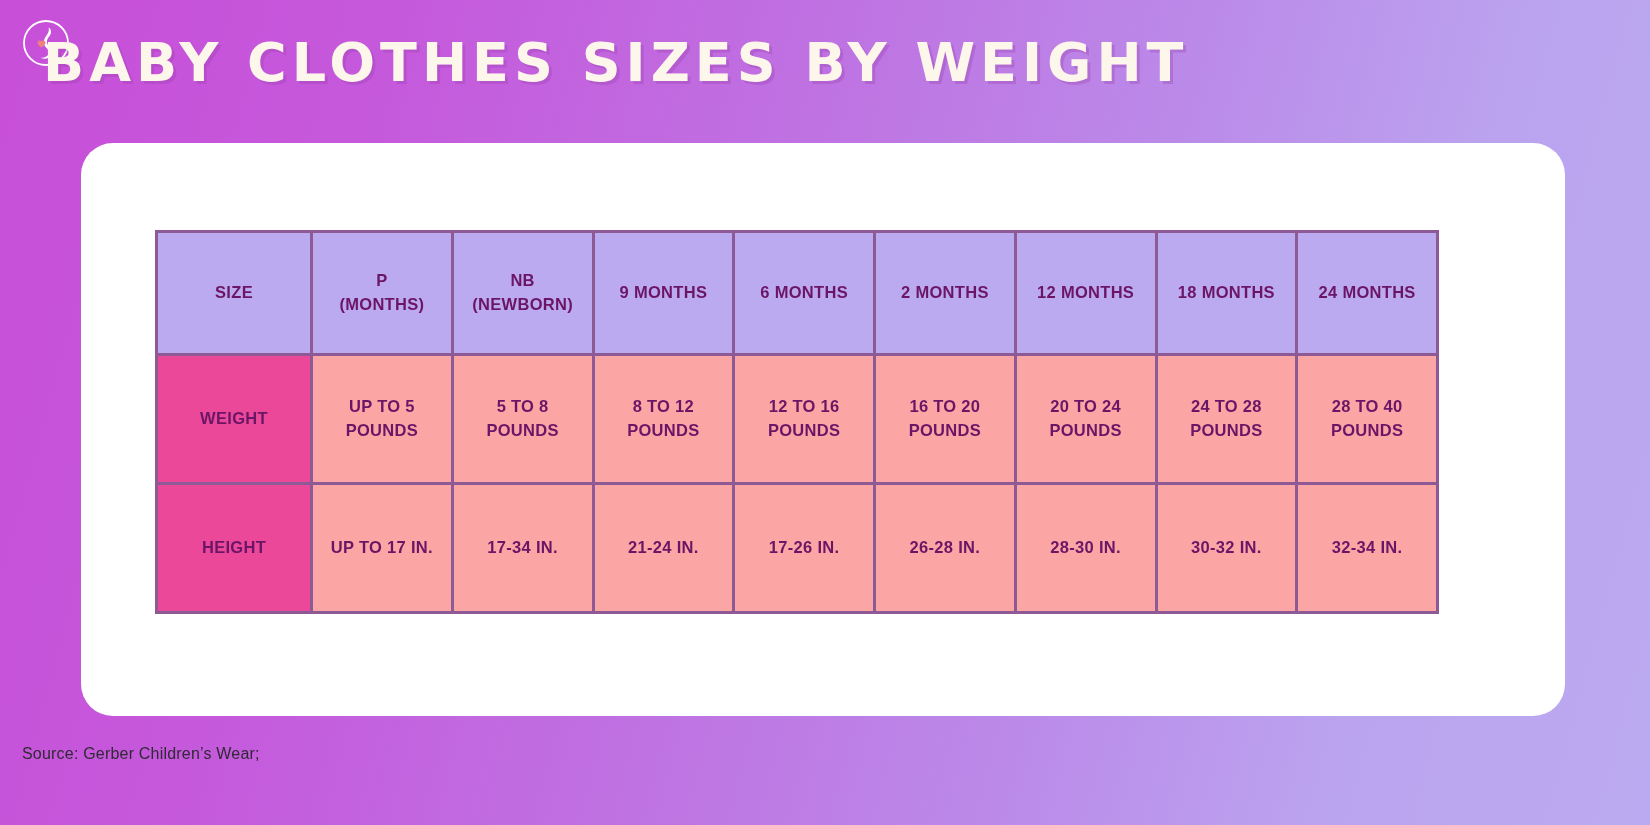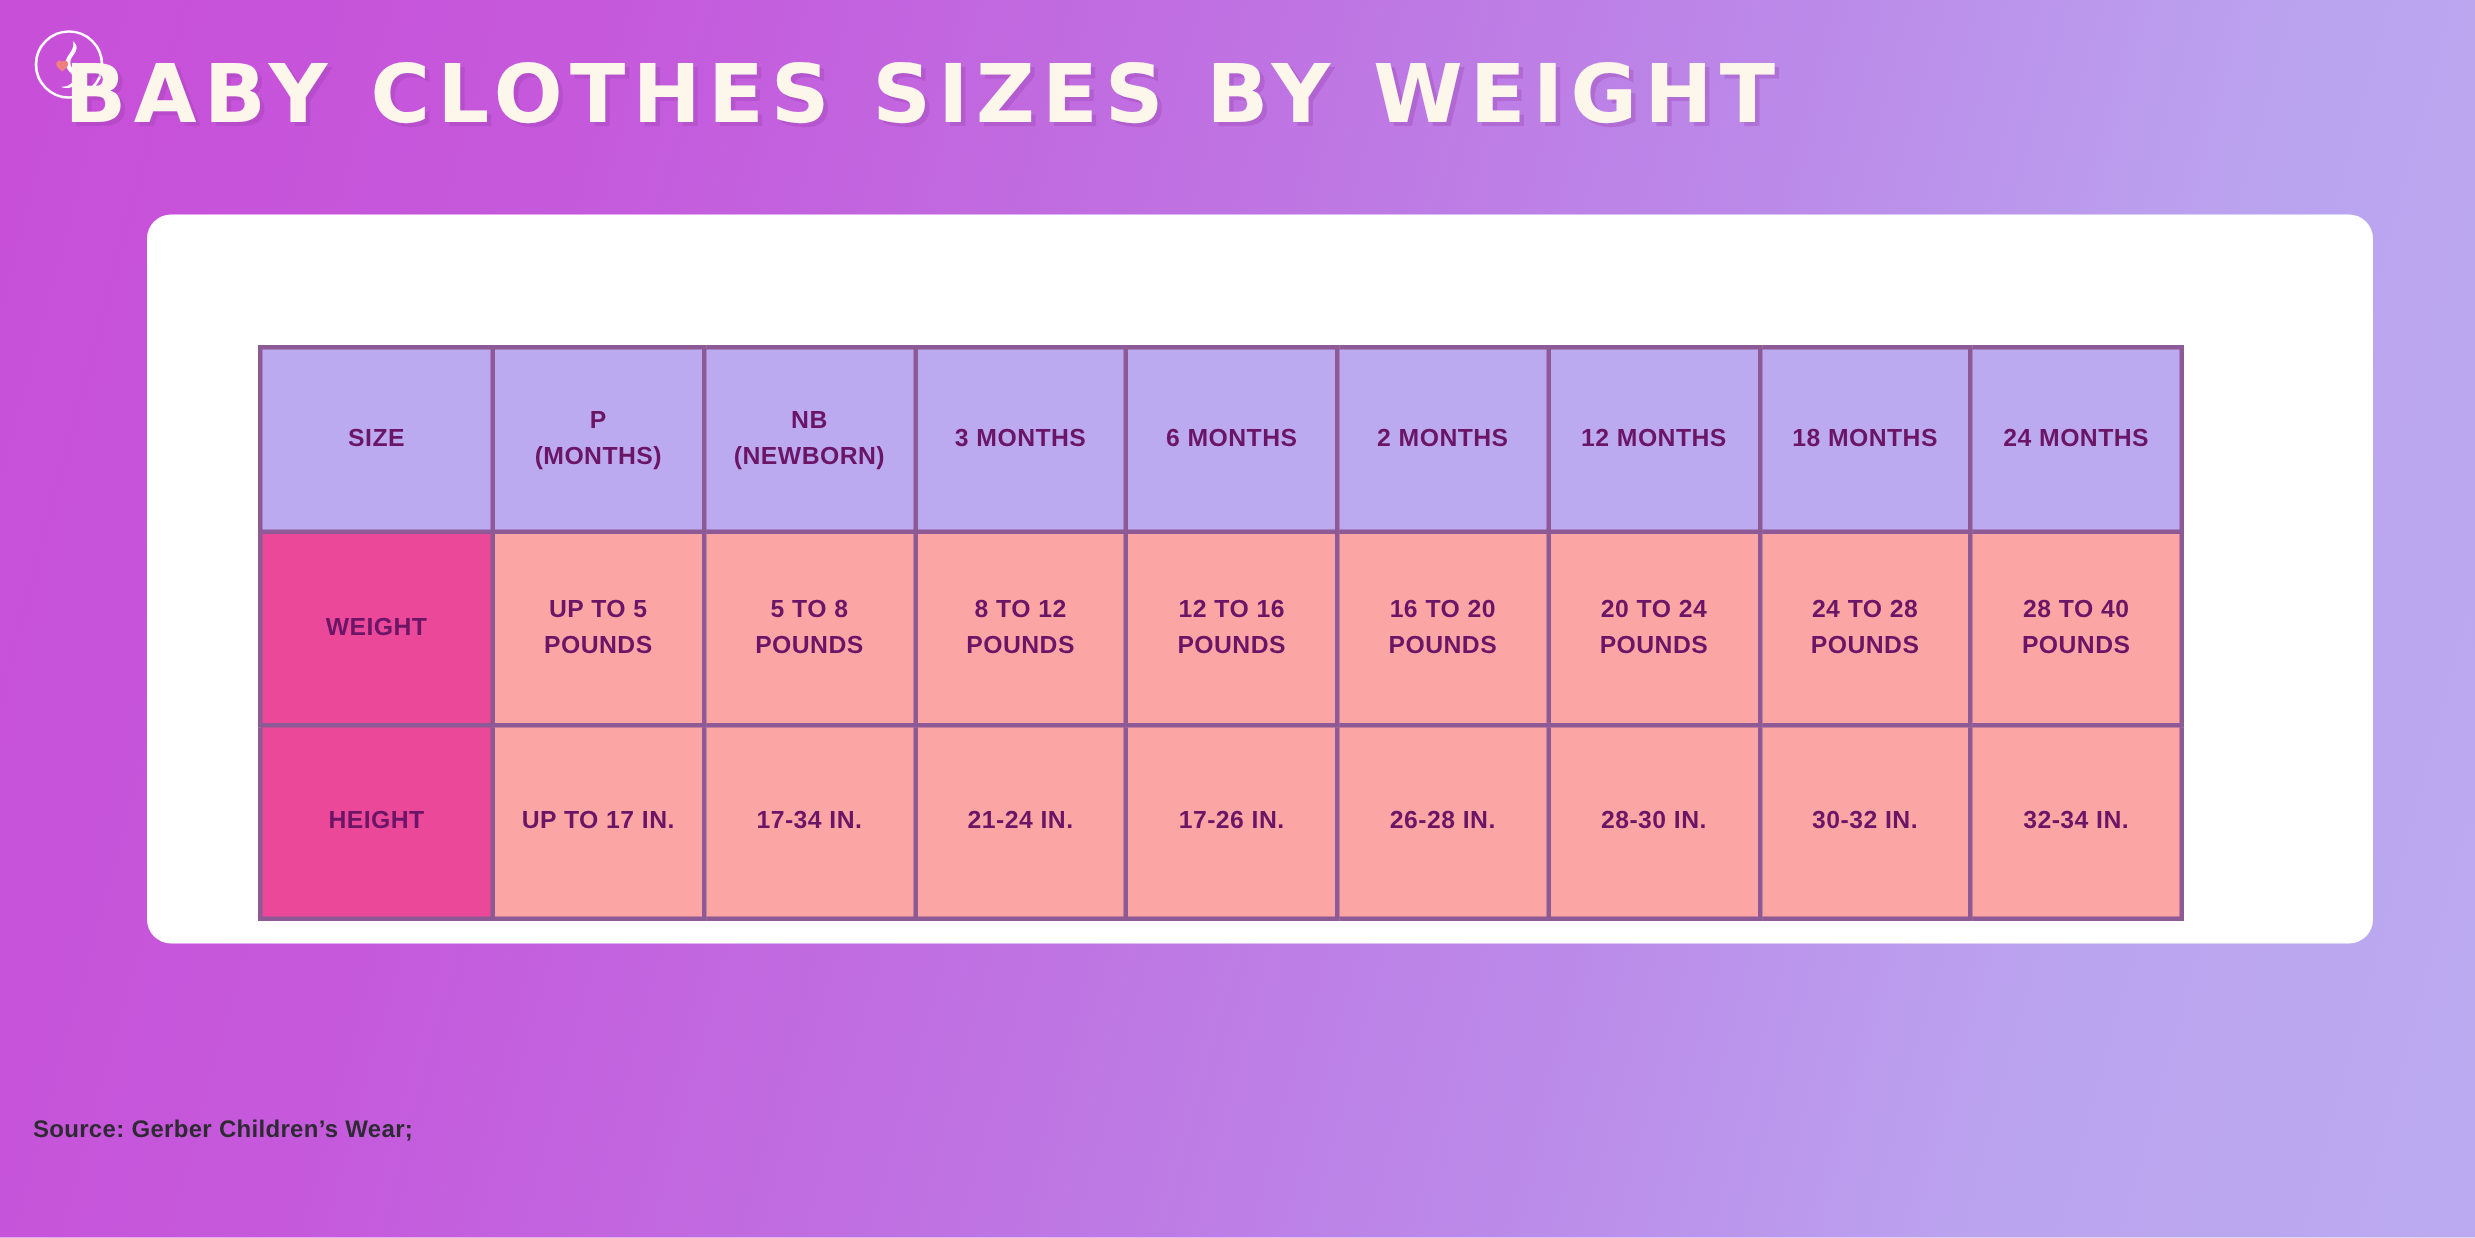--- a/index.html
+++ b/index.html
@@ -38,26 +38,26 @@
     color: #fdf6ea;
     text-shadow: 3px 3px 0 rgba(150, 60, 170, 0.30);
     white-space: nowrap;
     line-height: 1;
     margin-left: 43px;
   }
 
   
   .card {
     position: absolute;
-    left: 98px;
+    left: 81px;
     top: 143px;
     width: 1484px;
-    height: 486px;
+    height: 573px;
     background: #ffffff;
-    border-radius: 16px;
+    border-radius: 32px;
   }
 
   
   .size-table {
     position: absolute;
     left: 74px;
     top: 87px;
     width: 1284px;
     border-collapse: collapse;
     table-layout: fixed;
@@ -86,21 +86,21 @@
     width: 140px;
   }
   .cell-lines span { display: block; }
 
   
   .source {
     position: absolute;
     left: 22px;
     top: 745px;
     font-size: 16px;
-    font-weight: bold;
+    font-weight: normal;
     color: #2e2a33;
     letter-spacing: 0.2px;
   }
 </style>
 </head>
 <body>
 
 <div class="logo">
   <svg width="50" height="50" viewBox="0 0 50 50" xmlns="http://www.w3.org/2000/svg">
     <circle cx="25" cy="25" r="22" fill="none" stroke="#ffffff" stroke-width="1.8"></circle>
@@ -132,21 +132,21 @@
 
         <td>
           <div class="cell-lines">
             <span>NB</span>
             <span>(NEWBORN)</span>
           </div>
         </td>
 
         <td>
           <div class="cell-lines">
-            <span>3 MONTHS</span>
+            <span>9 MONTHS</span>
           </div>
         </td>
 
         <td>
           <div class="cell-lines">
             <span>6 MONTHS</span>
           </div>
         </td>
 
         <td>

